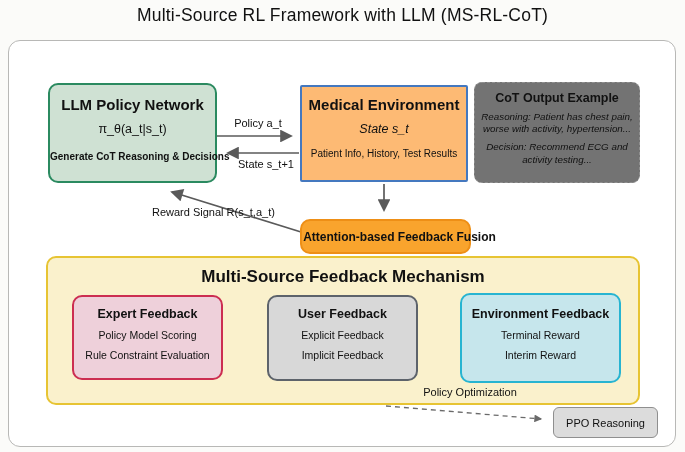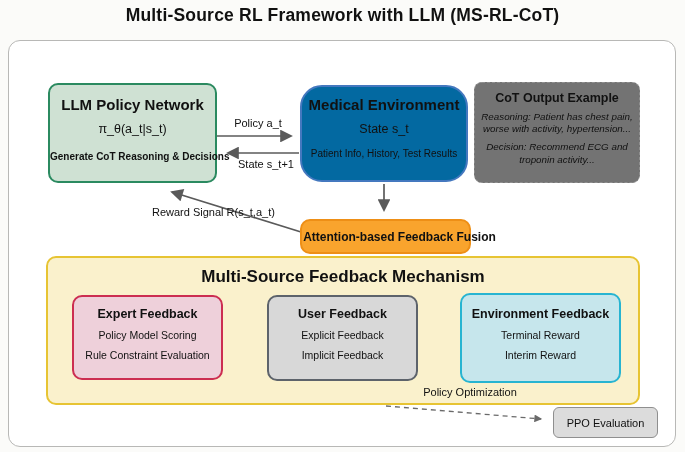--- a/index.html
+++ b/index.html
@@ -10,21 +10,21 @@
     width: 685px;
     height: 452px;
     background: #fbfbf9;
     overflow: hidden;
   }
   .page-title {
     position: absolute;
     top: 5px; left: 0; right: 0;
     text-align: center;
     font-size: 17.5px;
-    font-weight: bold;
+    font-weight: normal;
     letter-spacing: 0.2px;
   }
   .frame {
     position: absolute;
     left: 8px; top: 40px;
     width: 668px; height: 407px;
     background: #ffffff;
     border: 1.5px solid #b8b8b6;
     border-radius: 12px;
     z-index: 0;
@@ -44,24 +44,24 @@
   .node-title { font-weight: bold; font-size: 15px; }
   .llm-box {
     left: 48px; top: 83px; width: 169px; height: 100px;
     background: #cfe1d3; border: 2px solid #2b8a60; border-radius: 10px;
   }
   .llm-box .node-title { margin-top: 11px; }
   .llm-box .formula { margin-top: 9px; font-size: 12.5px; }
   .llm-box .node-sub { margin-top: 15px; font-size: 10px; white-space: nowrap; font-weight: bold; }
   .med-box {
     left: 300px; top: 85px; width: 168px; height: 97px;
-    background: #0369a1; border: 2px solid #4478bf; border-radius: 22px;
+    background: #fdba74; border: 2px solid #4478bf; border-radius: 2px;
   }
   .med-box .node-title { margin-top: 9px; }
-  .med-box .state { margin-top: 9px; font-size: 12.5px; }
+  .med-box .state { margin-top: 9px; font-size: 12.5px; font-style: italic; }
   .med-box .node-sub { margin-top: 12px; font-size: 10px; white-space: nowrap; }
   .cot-box {
     left: 474px; top: 82px; width: 166px; height: 101px;
     background: #737373; border: 1.5px dashed #8f8f8f; border-radius: 8px;
   }
   .cot-box .cot-title { margin-top: 8px; font-weight: bold; font-size: 12.5px; }
   .cot-box .cot-line { margin: 6px auto 0; font-size: 9.8px; font-style: italic; width: 152px; line-height: 1.25; }
   .fusion-box {
     left: 300px; top: 219px; width: 171px; height: 35px;
     background: #f9a42d; border: 2px solid #ee8f16; border-radius: 10px;
@@ -140,21 +140,21 @@
 
   <div class="node med-box">
     <div class="node-title">Medical Environment</div>
     <div class="state">State s_t</div>
     <div class="node-sub">Patient Info, History, Test Results</div>
   </div>
 
   <div class="node cot-box">
     <div class="cot-title">CoT Output Example</div>
     <div class="cot-line">Reasoning: Patient has chest pain, worse with activity, hypertension...</div>
-    <div class="cot-line">Decision: Recommend ECG and troponin activity...</div>
+    <div class="cot-line">Decision: Recommend ECG and activity testing...</div>
   </div>
 
   <div class="node fusion-box">
     <div class="fusion-title">Attention-based Feedback Fusion</div>
   </div>
 
   <div class="node feedback-panel">
     <div class="panel-title">Multi-Source Feedback Mechanism</div>
   </div>
 
@@ -170,21 +170,21 @@
     <div class="sub-item">Implicit Feedback</div>
   </div>
 
   <div class="sub-node env-box">
     <div class="sub-title">Environment Feedback</div>
     <div class="sub-item">Terminal Reward</div>
     <div class="sub-item">Interim Reward</div>
   </div>
 
   <div class="node ppo-box">
-    <div>PPO Evaluation</div>
+    <div>PPO Reasoning</div>
   </div>
 
   <div class="edge-label action-label">Policy a_t</div>
   <div class="edge-label state-label">State s_t+1</div>
   <div class="edge-label reward-label">Reward Signal R(s_t,a_t)</div>
   <div class="edge-label policyopt-label">Policy Optimization</div>
 
 </div>
 
 </body></html>

